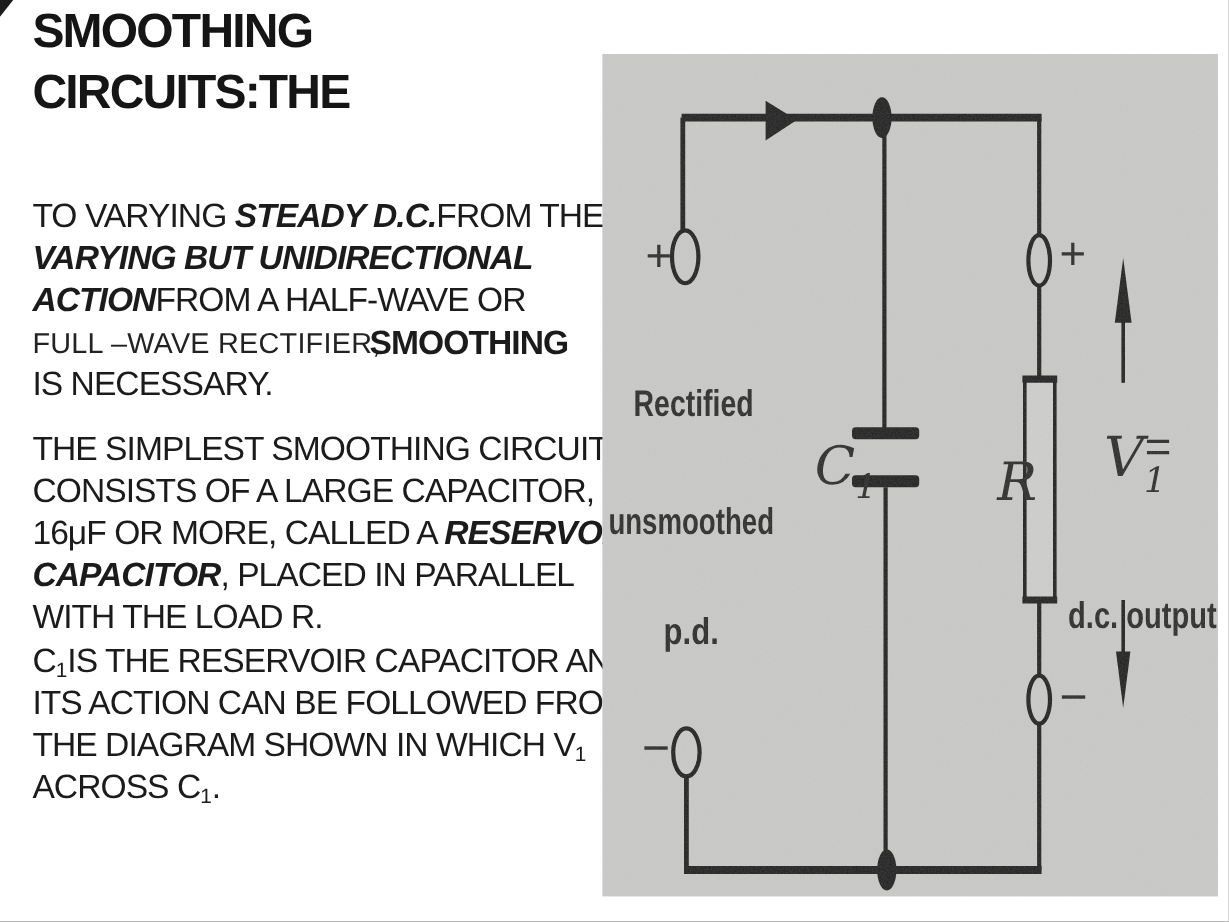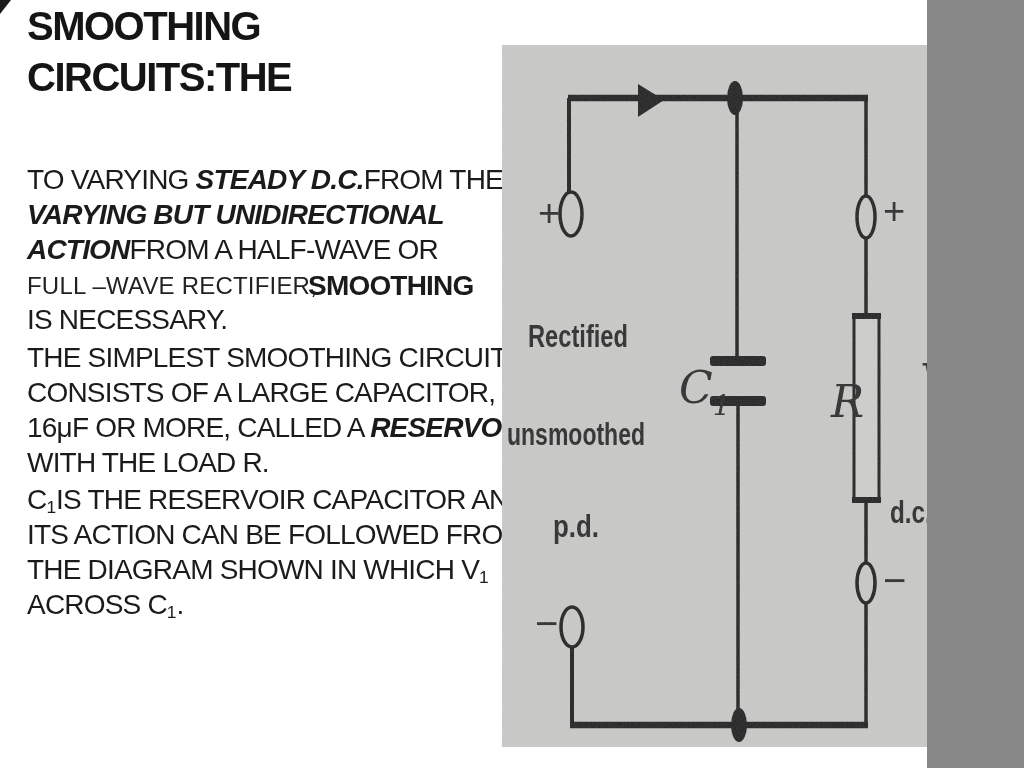--- a/index.html
+++ b/index.html
@@ -1,17 +1,17 @@
 <!DOCTYPE html>
 <html><head>
 <meta charset="utf-8">
 <style>
   html,body{margin:0;padding:0;background:#888;}
   .slide{
-    position:relative; width:927px; height:768px;
+    position:relative; width:1024px; height:768px;
     background:#ffffff; overflow:hidden;
     font-family:"Liberation Sans", sans-serif;
     color:#1b1b1b;
   }
   
   .corner-mark{
     position:absolute; left:0; top:0; width:0; height:0;
     border-top:14px solid #1c1c1c; border-right:11px solid transparent;
   }
   
@@ -19,21 +19,21 @@
     position:absolute; left:27px; top:1px; width:480px;
     font-size:40px; font-weight:700; line-height:51px; letter-spacing:-1.5px;
     color:#151515;
   }
   .body-block{
     position:absolute; left:27px; top:162px; width:482px;
     font-size:28px; font-weight:400; line-height:35px; letter-spacing:-0.8px;
     color:#1b1b1b;
   }
   .body-block .line{height:35px; white-space:nowrap;}
-  .body-block .p2{margin-top:3px;}
+  .body-block .p2{margin-top:19px;}
   .body-block .p3{margin-top:2px;}
   .b{font-weight:700;font-style:italic;}
   .line-overlap{position:relative;}
   .bigfont{
     font-size:24px; font-weight:400; letter-spacing:0.2px; color:#222;
   }
   .overlap-word{
     position:absolute; left:281px; top:1px; font-weight:700; font-size:28px;
   }
   sub.s{font-size:0.62em; line-height:0; vertical-align:baseline; position:relative; top:0.22em; letter-spacing:0;}
@@ -65,20 +65,21 @@
       <div class="line line-overlap">
         <span class="bigfont">FULL –WAVE RECTIFIER,</span>
         <span class="overlap-word">SMOOTHING</span>
       </div>
       <div class="line"><span>IS NECESSARY.</span></div>
     </div>
     <div class="p2">
       <div class="line">THE SIMPLEST SMOOTHING CIRCUIT</div>
       <div class="line">CONSISTS OF A LARGE CAPACITOR,</div>
       <div class="line"><span>16μF OR MORE, CALLED A </span><span class="b">RESERVOIR</span></div>
+      <div class="line"><span class="b">CAPACITOR</span><span>, PLACED IN PARALLEL</span></div>
       <div class="line">WITH THE LOAD R.</div>
     </div>
     <div class="p3">
       <div class="line"><span>C</span><sub class="s">1</sub><span>IS THE RESERVOIR CAPACITOR AND</span></div>
       <div class="line">ITS ACTION CAN BE FOLLOWED FROM</div>
       <div class="line"><span>THE DIAGRAM SHOWN IN WHICH V</span><sub class="s">1</sub></div>
       <div class="line"><span>ACROSS C</span><sub class="s">1</sub><span>.</span></div>
     </div>
   </div>
 

